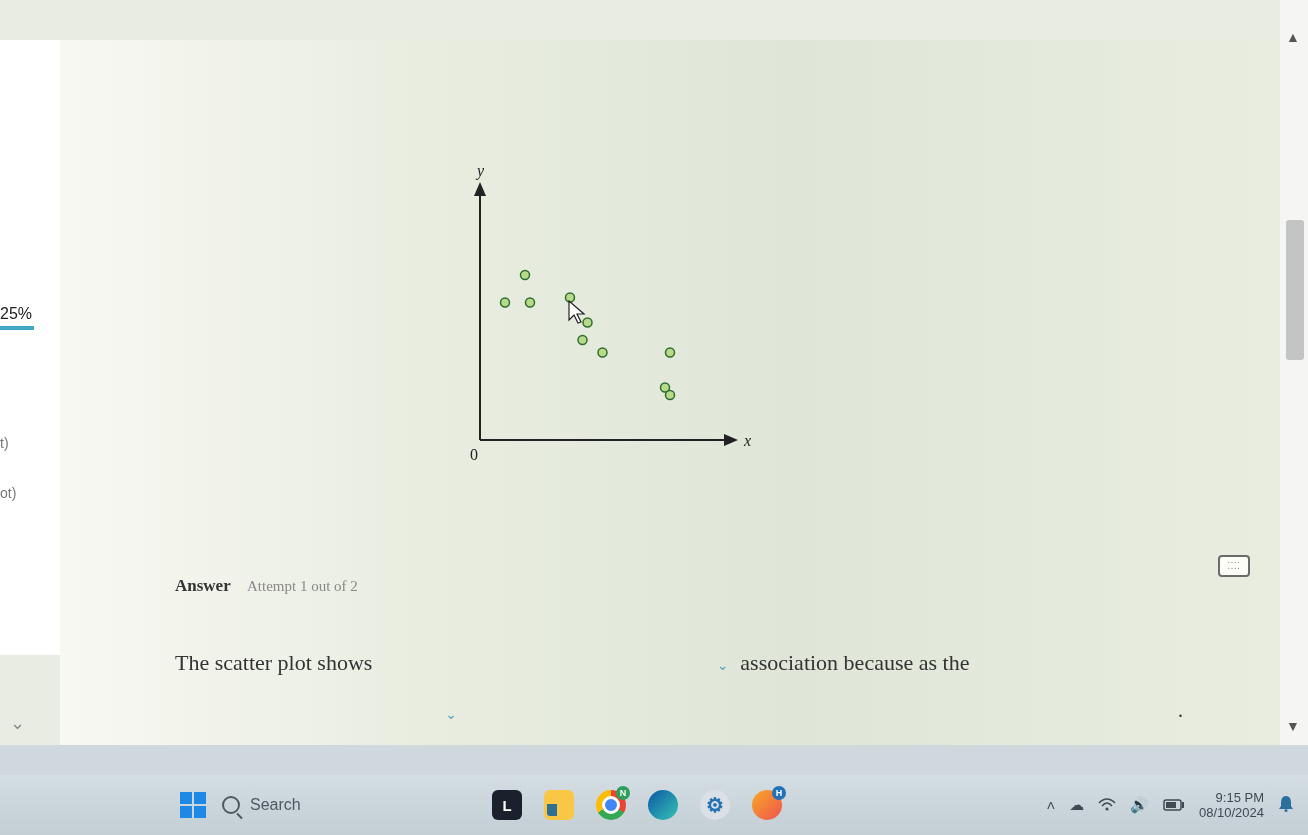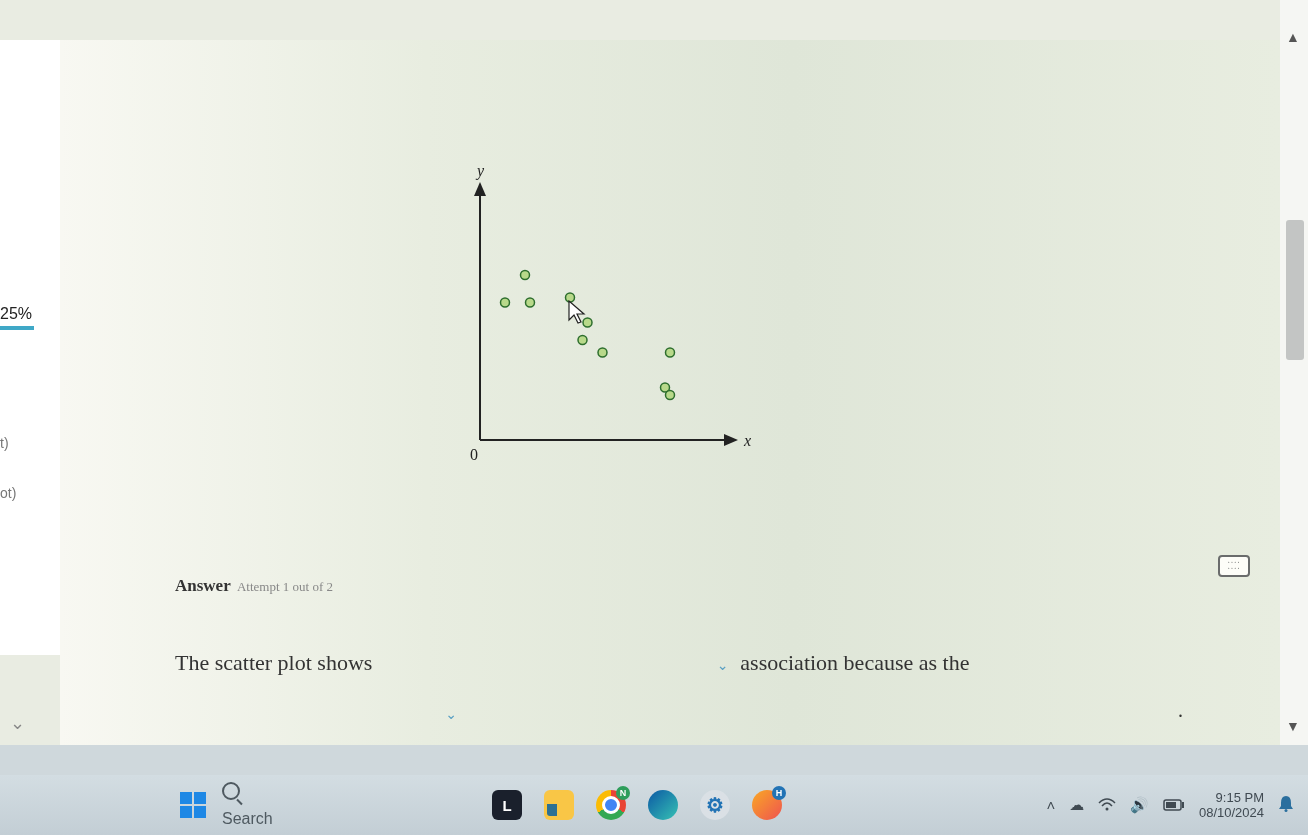--- a/index.html
+++ b/index.html
@@ -40,21 +40,21 @@
 }
 .scatter-area {
   position:absolute; left:340px; top:120px;
   width:360px; height:330px;
 }
 .answer-row {
   position:absolute; left:115px; top:536px;
   font-size:17px;
 }
 .answer-row .lbl { font-weight:600; color:#333;text-align:right; }
-.answer-row .attempt { color:#888; margin-left:2px; font-size:13px; }
+.answer-row .attempt { color:#888; margin-left:12px; font-size:15px; }
 .sentence-row1 {
   position:absolute; left:115px; top:610px;
   width:1020px;
 }
 .sentence-row2 {
   position:absolute; left:115px; top:660px;
   width:1020px;
 }
 .frag { font-size:22px; color:#333; }
 .select-slot {
@@ -100,21 +100,21 @@
 .taskbar .start {
   width:26px; height:26px; margin-left:180px;
   display:grid; grid-template-columns:1fr 1fr; grid-template-rows:1fr 1fr; gap:2px;
 }
 .taskbar .start div:nth-child(1){background:#1e88e5;}
 .taskbar .start div:nth-child(2){background:#1e88e5;}
 .taskbar .start div:nth-child(3){background:#1e88e5;}
 .taskbar .start div:nth-child(4){background:#1e88e5;}
 .taskbar .search {
   margin-left:16px; display:flex; 
-  color:#4e5960; font-size:16px; gap:10px; width:180px;flex-direction:column;
+  color:#4e5960; font-size:16px; gap:10px; width:180px;
 }
 .taskbar .search .mag {
   width:18px;height:18px;border:2px solid #4e5960;border-radius:50%;position:relative;
 }
 .taskbar .search .mag:after{content:"";position:absolute;right:-5px;bottom:-5px;width:7px;height:2px;background:#4e5960;transform:rotate(45deg);}
 .taskbar .icons { display:flex; gap:22px; margin-left:90px; align-items:center; }
 .ticon { width:30px;height:30px; border-radius:6px; display:flex;align-items:center;justify-content:center; font-weight:bold; font-size:15px; color:#fff; position:relative; font-family:Arial,sans-serif;}
 .ti-l { background:#1a202c; }
 .ti-ex { background:#f9c646; position:relative; }
 .ti-ex:before{content:"";position:absolute;left:3px;top:14px;width:10px;height:12px;background:#2d7093;border-radius:0 0 0 3px;}

